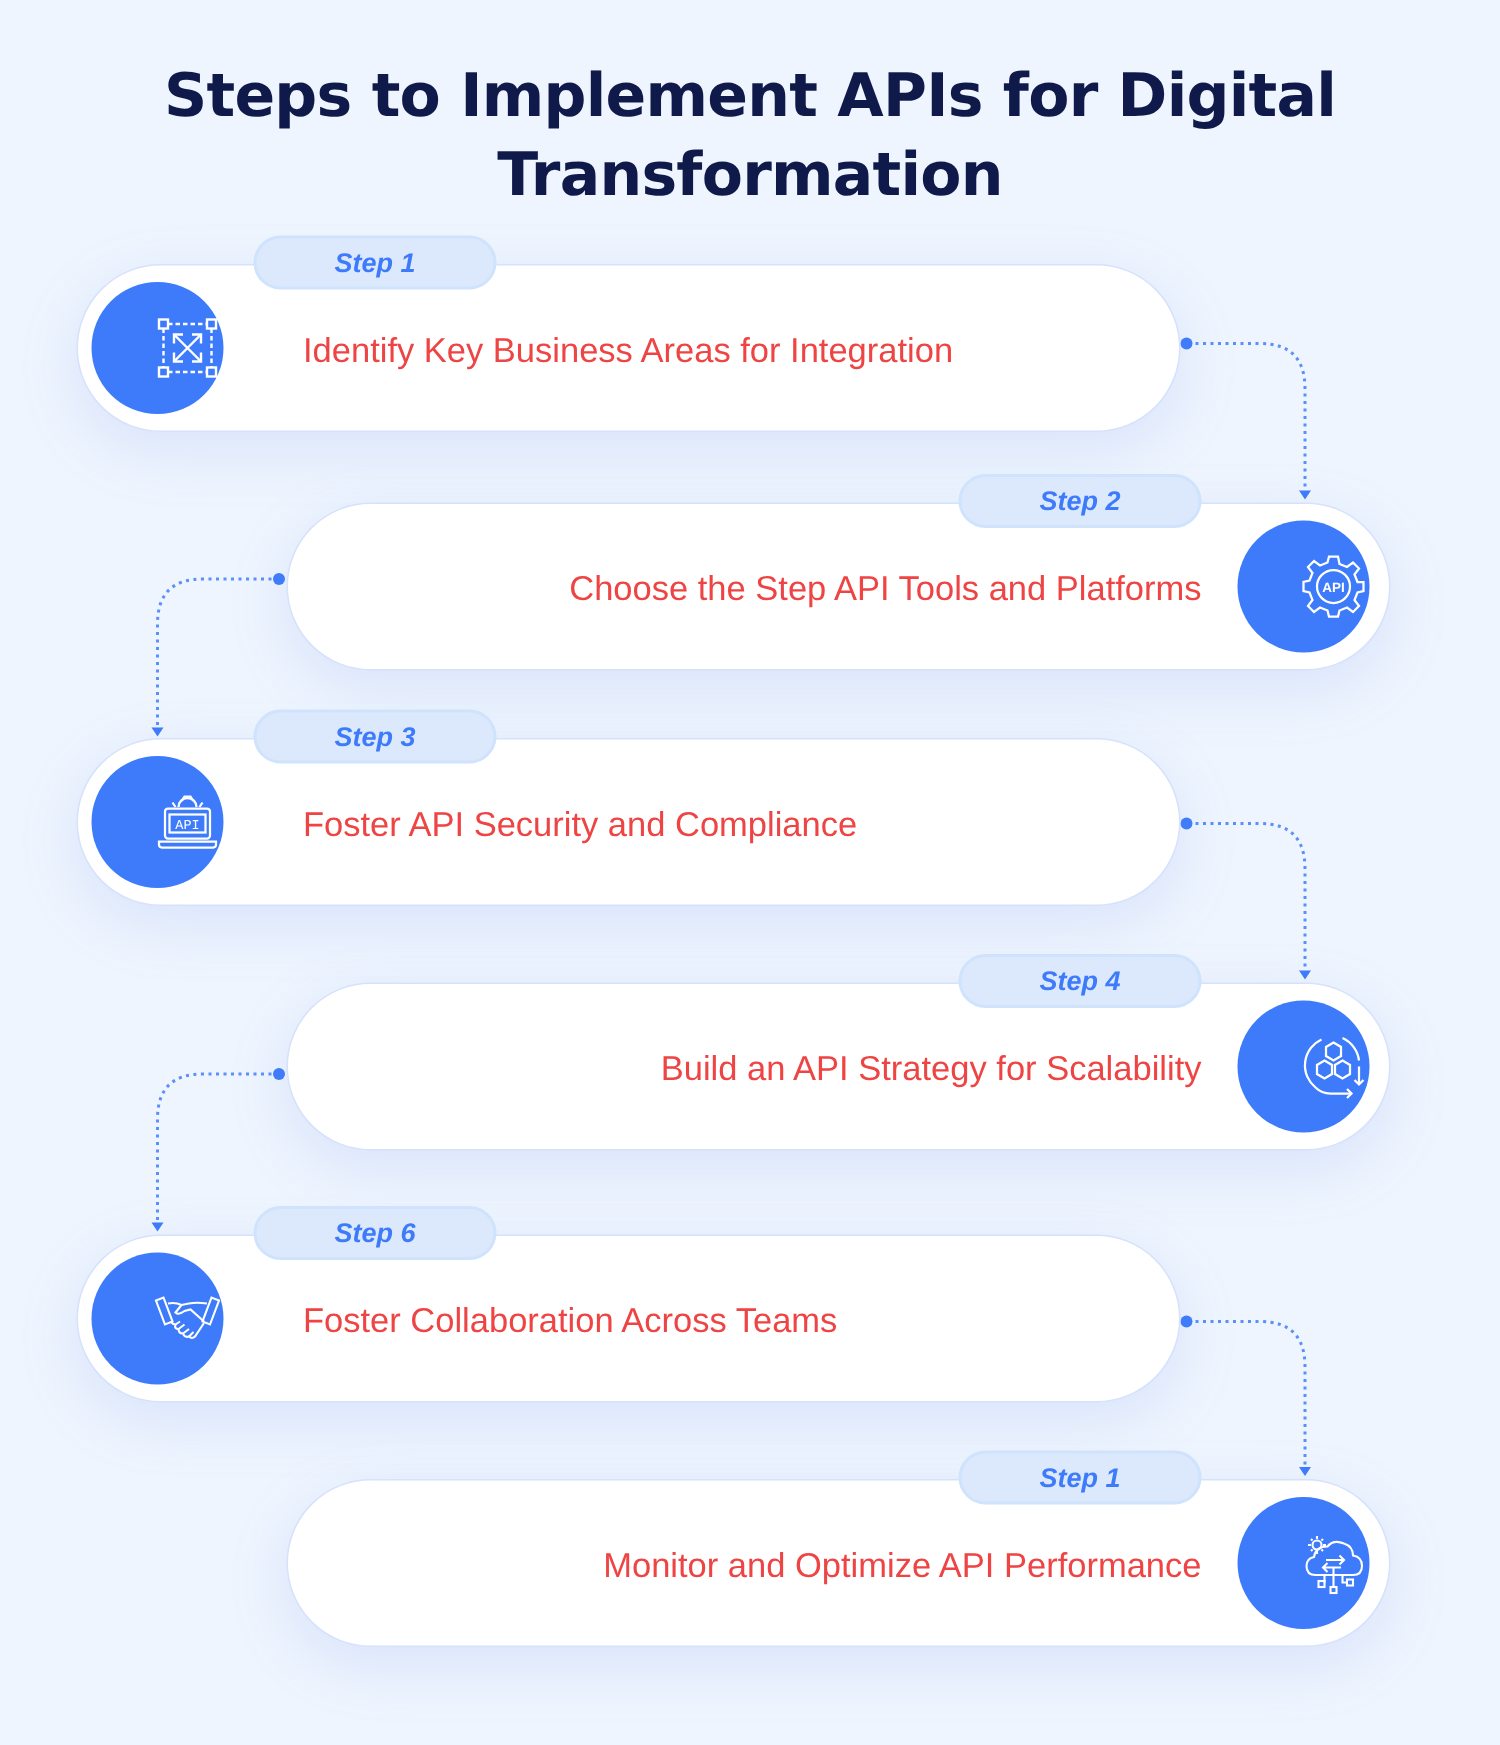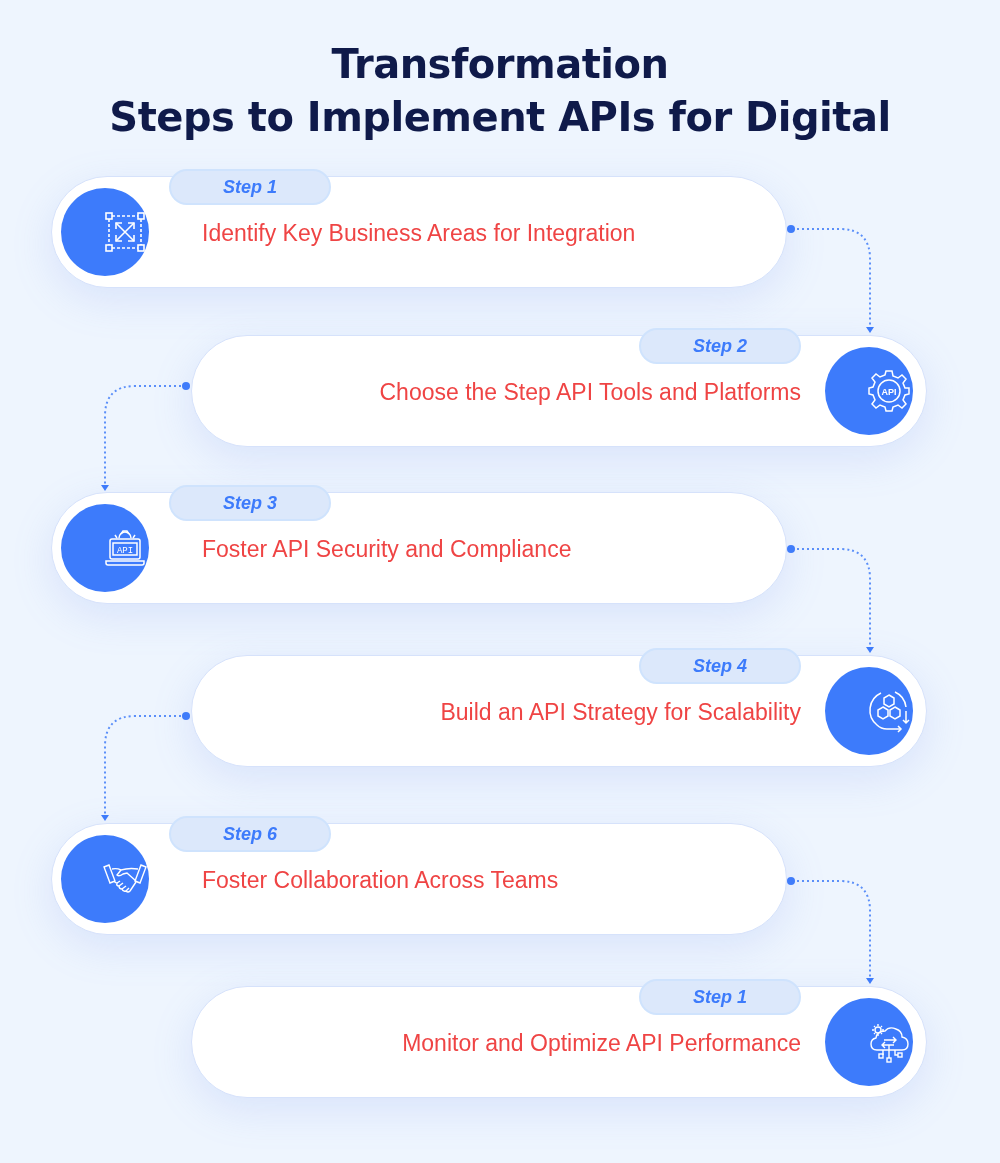--- a/index.html
+++ b/index.html
@@ -35,32 +35,32 @@
       position: absolute; top: 0; height: 112px; line-height: 112px;
       font-size: 23px; color: #ef4444; white-space: nowrap;
     }
     .card.left .step-text { left: 150px; }
     .card.right .step-text { right: 125px; }
     .pill {
       position: absolute; width: 162px; height: 36px; top: -20px;
       border-radius: 18px; background: #dce8fb;
       border: 2px solid #cfe3fd; box-sizing: border-box;
       color: #3d7bfb; font-weight: bold; font-style: italic;
-      font-size: 18px; line-height: 32px; text-align: center; margin-top: 12px;
+      font-size: 18px; line-height: 32px; text-align: center;
     }
     .card.left .pill { left: 117px; }
     .card.right .pill { left: 447px; font-style: italic; }
     .connectors { position: absolute; left: 0; top: 0; width: 1000px; height: 1163px; pointer-events: none; }
   </style>
 </head>
 <body>
 
 <div class="title">
+  <div>Steps to Implement APIs for Digital</div>
   <div>Transformation</div>
-  <div>Steps to Implement APIs for Digital</div>
 </div>
 
 <svg class="connectors" viewBox="0 0 1000 1163">
   <defs>
     <marker id="arr" markerWidth="8" markerHeight="8" refX="4" refY="6" orient="auto-start-reverse" markerUnits="userSpaceOnUse">
       <path d="M0,0 L8,0 L4,7 Z" fill="#5b8ff9" transform="rotate(0)"></path>
     </marker>
   </defs>
   <g fill="none" stroke="#5b8ff9" stroke-width="2" stroke-dasharray="2 3">
 

